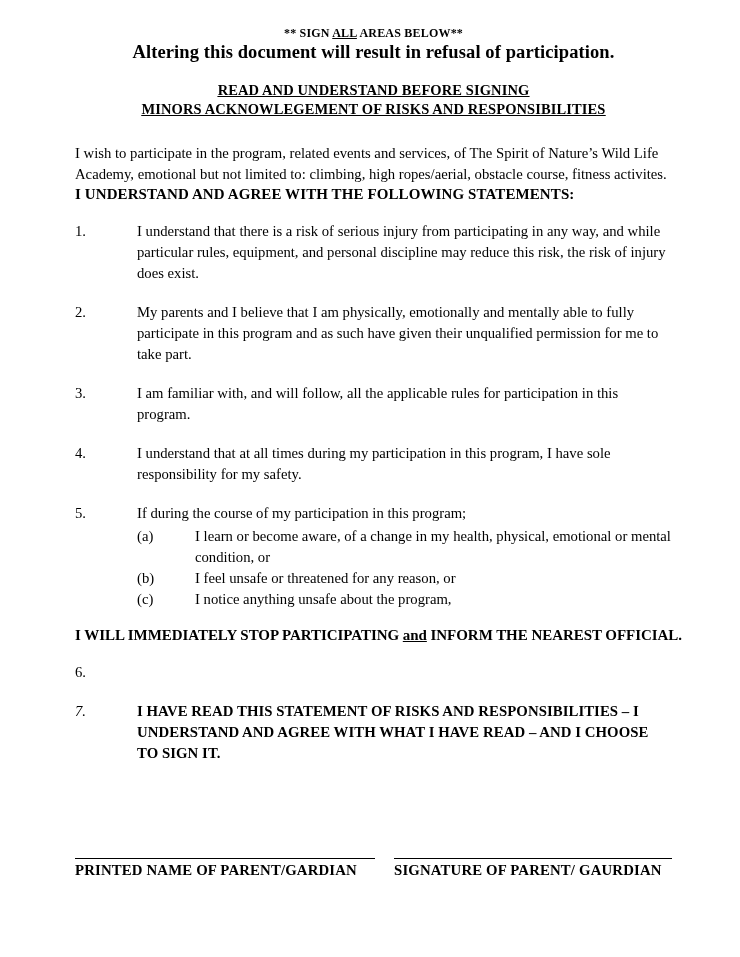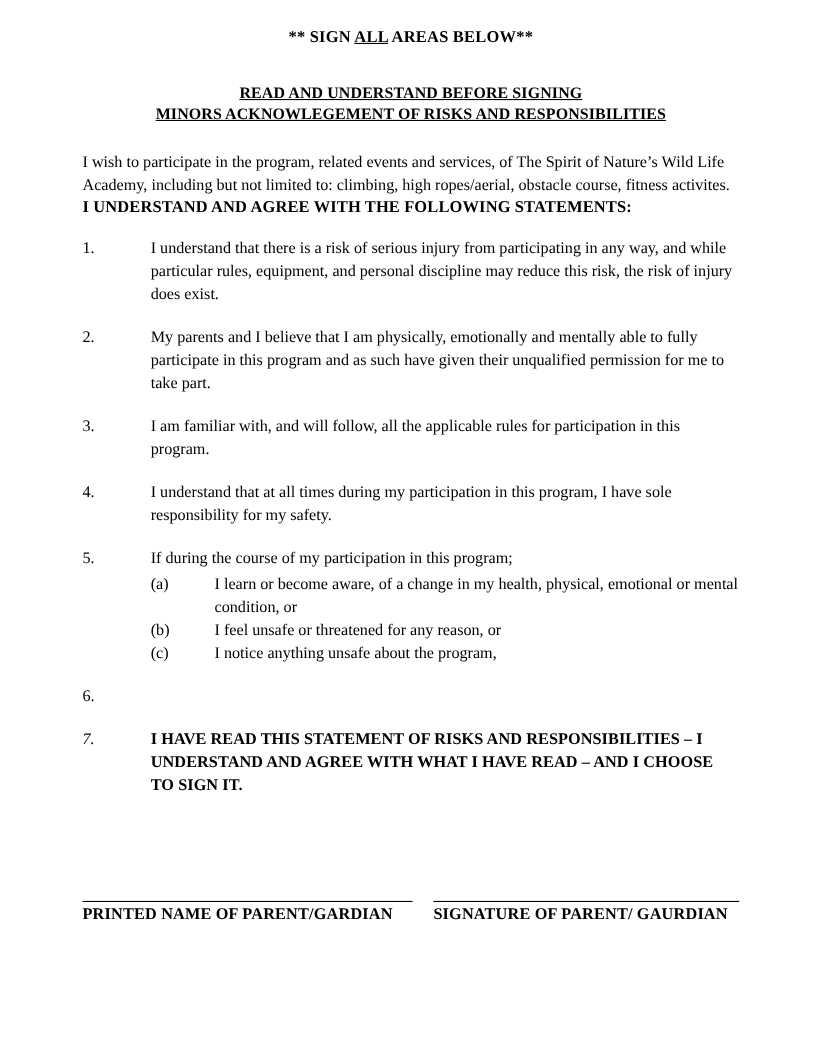--- a/index.html
+++ b/index.html
@@ -30,37 +30,38 @@
     top: 0;
     width: 597px;
   }
 
   
   .title-block {
     text-align: center;
     padding-top: 26px;
   }
   .title-line-1 {
-    font-size: 15px;
+    font-size: 12px;
     font-weight: bold;
     line-height: 1.18;
     letter-spacing: 0.2px;
   }
   .title-line-1 .u { text-decoration: underline; }
   .title-line-2 {
     font-size: 18.5px;
     font-weight: bold;
     line-height: 1.22;
     margin-top: 1px;
     letter-spacing: 0.1px;
   }
 
   .subhead-block {
     text-align: center;
-    margin-top: 32px;
+    margin-top: 17px;
+    text-decoration: underline;
   }
   .subhead {
     font-size: 14.5px;
     font-weight: bold;
     text-decoration: underline;
     line-height: 1.32;
     letter-spacing: 0.1px;
   }
 
   
@@ -149,28 +150,29 @@
   }
 </style>
 </head>
 <body>
 
 <div class="page">
   <div class="content">
 
     <div class="title-block">
       <div class="title-line-1"><span>** SIGN </span><span class="u">ALL</span><span> AREAS BELOW**</span></div>
+      <div class="title-line-2">Altering this document will result in refusal of participation.</div>
     </div>
 
     <div class="subhead-block">
       <div class="subhead">READ AND UNDERSTAND BEFORE SIGNING</div>
       <div class="subhead">MINORS ACKNOWLEGEMENT OF RISKS AND RESPONSIBILITIES</div>
     </div>
 
-    <div class="intro">I wish to participate in the program, related events and services, of The Spirit of Nature’s Wild Life Academy, including but not limited to: climbing, high ropes/aerial, obstacle course, fitness activites.</div>
+    <div class="intro">I wish to participate in the program, related events and services, of The Spirit of Nature’s Wild Life Academy, emotional but not limited to: climbing, high ropes/aerial, obstacle course, fitness activites.</div>
 
     <div class="agree-head">I UNDERSTAND AND AGREE WITH THE FOLLOWING STATEMENTS:</div>
 
     <div class="item">
       <div class="num">1.</div>
       <div class="body">I understand that there is a risk of serious injury from participating in any way,  and while particular rules, equipment, and personal discipline may reduce this risk, the risk of injury does exist.</div>
     </div>
 
     <div class="item">
       <div class="num">2.</div>
@@ -201,20 +203,21 @@
             <div class="subbody">I feel unsafe or threatened for any reason, or</div>
           </div>
           <div class="subitem">
             <div class="sublabel">(c)</div>
             <div class="subbody">I notice anything unsafe about the program,</div>
           </div>
         </div>
       </div>
     </div>
 
+    <div class="stop-line"><span>I WILL IMMEDIATELY STOP PARTICIPATING </span><span class="u">and</span><span> INFORM THE NEAREST OFFICIAL.</span></div>
 
     <div class="item">
       <div class="num">6.</div>
     </div>
 
     <div class="item bold">
       <div class="num italic">7.</div>
       <div class="body">I HAVE READ THIS STATEMENT OF RISKS AND RESPONSIBILITIES – I UNDERSTAND AND AGREE WITH WHAT I HAVE READ – AND I CHOOSE TO SIGN IT.</div>
     </div>
 

